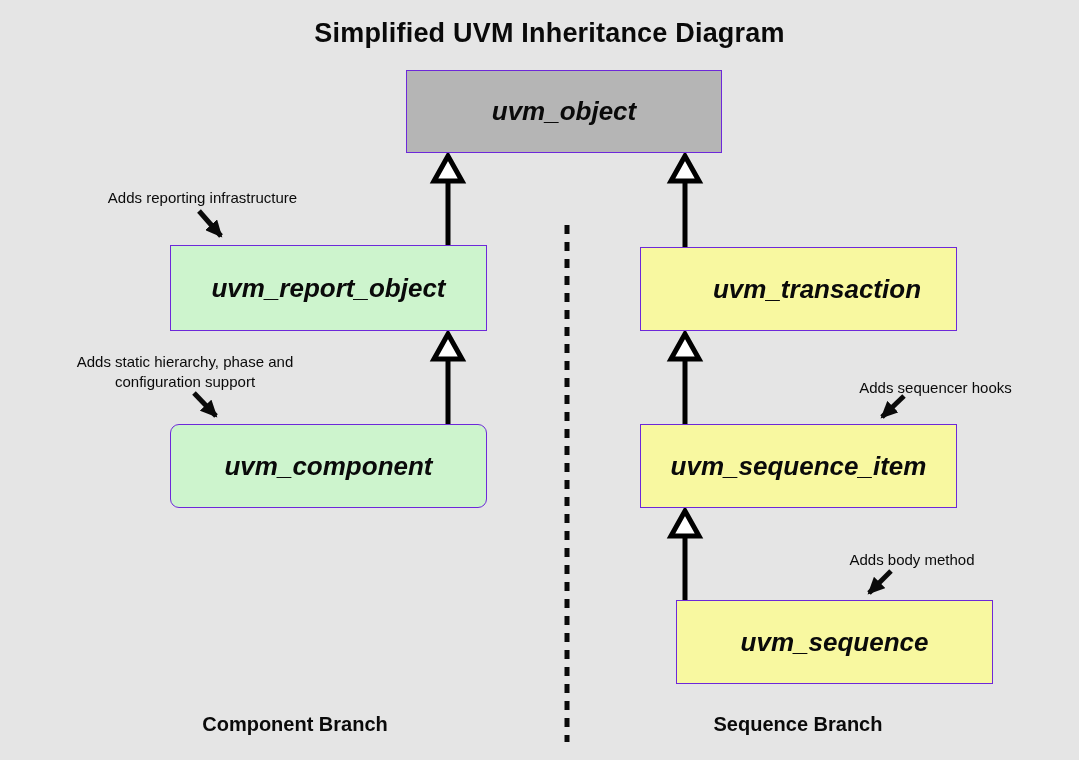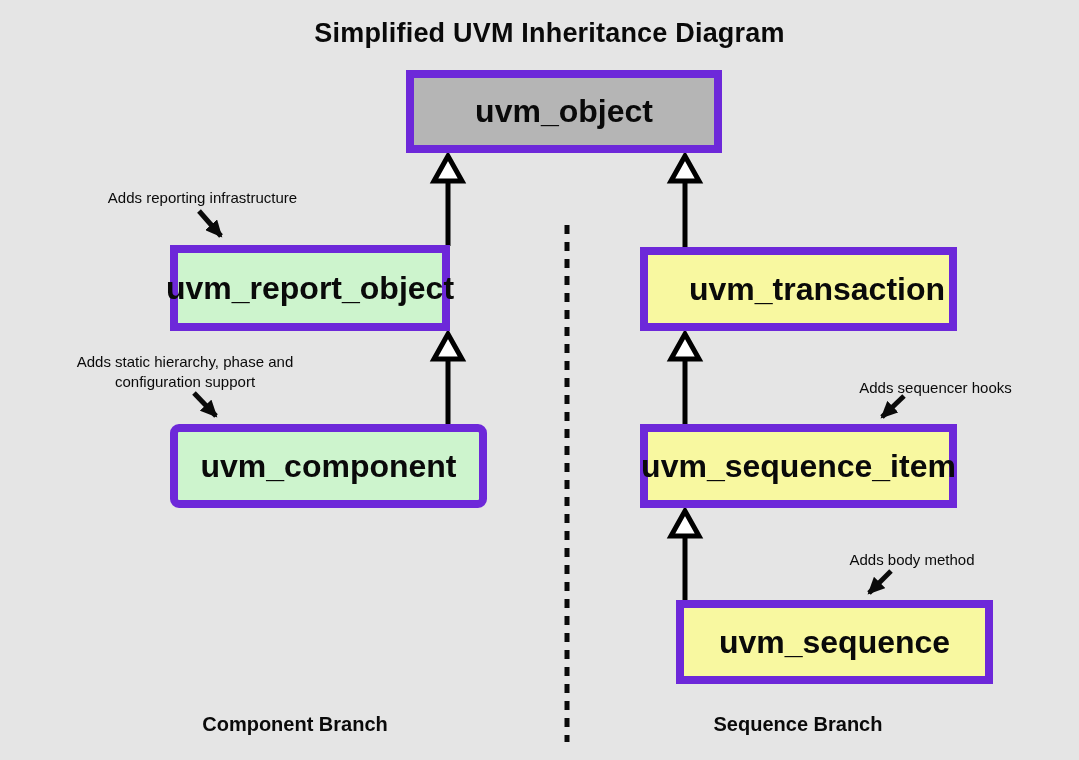--- a/index.html
+++ b/index.html
@@ -27,30 +27,31 @@
     width: 1079px;
     text-align: center;
     font-size: 27px;
     font-weight: bold;
     color: #0a0a0a;
     letter-spacing: 0.2px;
   }
   .node {
     position: absolute;
     box-sizing: border-box;
-    border: 8px solid #6d28d9;
+    border: 1px solid #6d28d9;
     display: flex;
     align-items: center;
     justify-content: center;
-    font-size: 32px;
+    font-size: 26px;
     font-weight: bold;
     color: #0a0a0a;
+    font-style: italic;
   }
   .node-uvm-object        { left: 406px; top:  70px; width: 316px; height: 83px; }
-  .node-uvm-report-object { left: 170px; top: 245px; width: 280px; height: 86px; }
+  .node-uvm-report-object { left: 170px; top: 245px; width: 317px; height: 86px; }
   .node-uvm-component     { left: 170px; top: 424px; width: 317px; height: 84px; border-radius: 9px; }
   .node-uvm-transaction   { left: 640px; top: 247px; width: 317px; height: 84px; }
   .node-uvm-sequence-item { left: 640px; top: 424px; width: 317px; height: 84px; }
   .node-uvm-sequence      { left: 676px; top: 600px; width: 317px; height: 84px; }
   .annotation {
     position: absolute;
     font-size: 15px;
     font-weight: normal;
     color: #0a0a0a;
     text-align: center;

